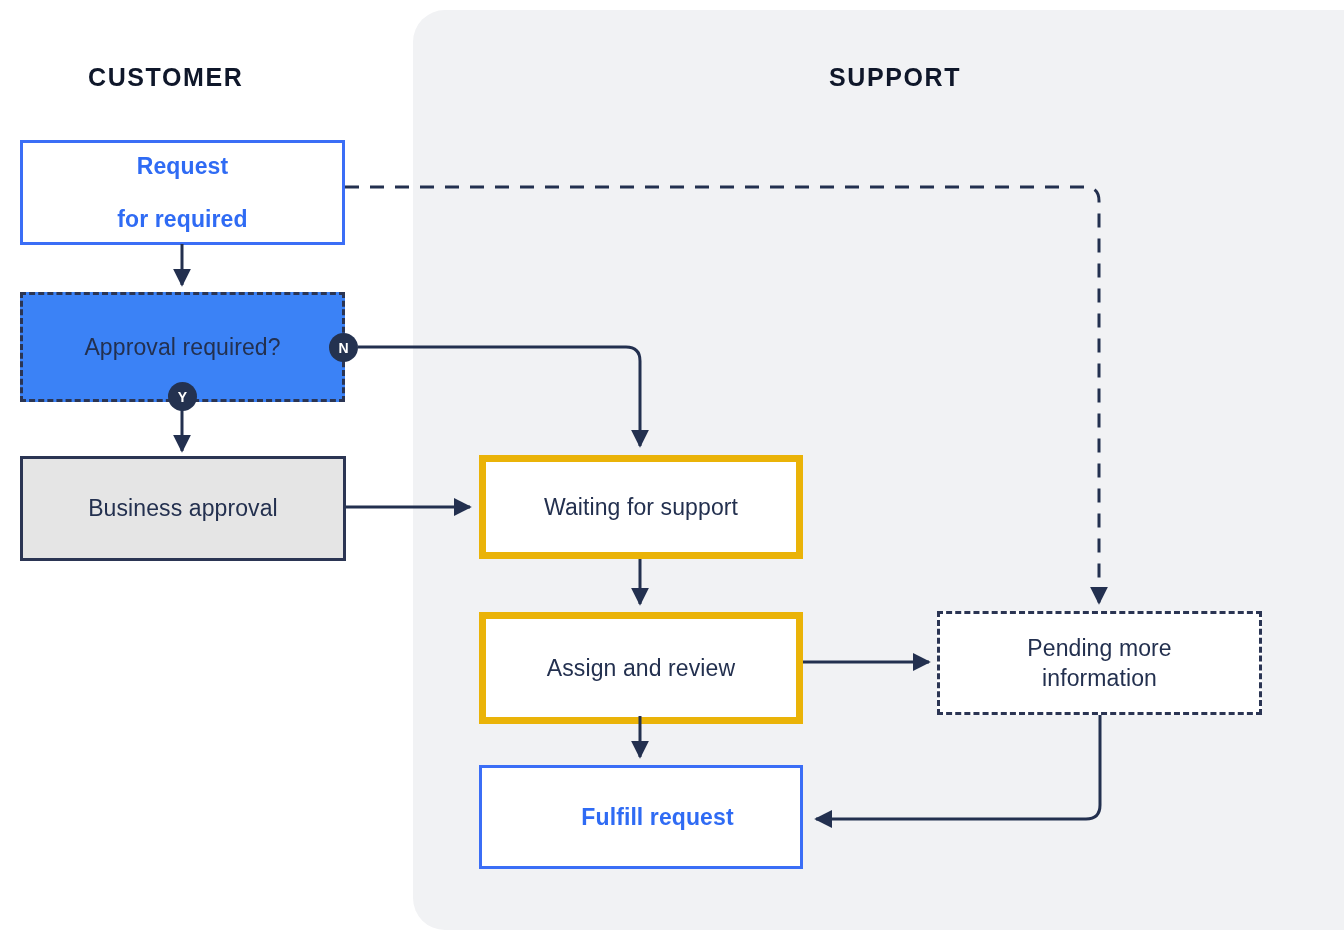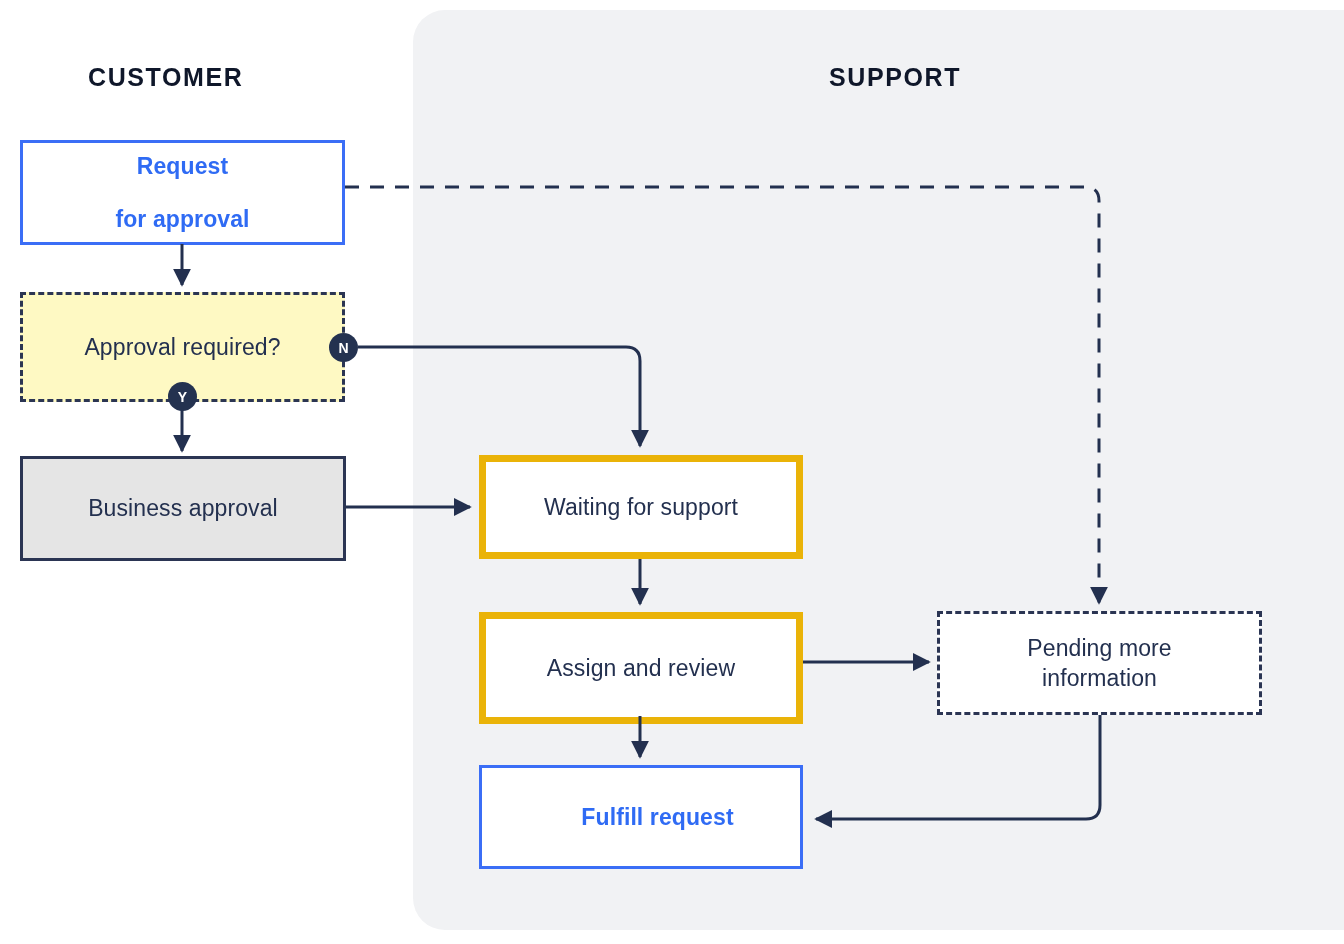--- a/index.html
+++ b/index.html
@@ -55,21 +55,21 @@
   .node.solid-dark {
     border: 3px solid #2b3553;
     background: #e5e5e5;
   }
   .node.solid-dark-white {
     border: 7px solid #eab308;
     background: #ffffff;
   }
   .node.dashed-dark {
     border: 3px dashed #2b3553;
-    background: #fef9c3;
+    background: #3b82f6;
   }
   .node.dashed-dark-white {
     border: 3px dashed #2b3553;
     background: #ffffff;
   }
   .node.accent {
     border: 3px solid #3b6ef6;
     background: #ffffff;
     color: #2f6bf4;
     font-weight: 700;
@@ -146,21 +146,21 @@
 
     <path class="edge" d="M 803 662 L 929 662" marker-end="url(#arrow-solid)"></path>
 
     <path class="edge" d="M 640 716 L 640 757" marker-end="url(#arrow-solid)"></path>
 
     <path class="edge" d="M 1100 715 L 1100 805 Q 1100 819 1086 819 L 816 819" marker-end="url(#arrow-solid)"></path>
   </svg>
 
   <div class="node accent" style="left:20px; top:140px; width:325px; height:105px; flex-direction:column;">
     <span>Request</span>
-    <span>for approval</span>
+    <span>for required</span>
   </div>
 
   <div class="node dashed-dark" style="left:20px; top:292px; width:325px; height:110px;">
     <span>Approval required?</span>
   </div>
 
   <div class="node solid-dark" style="left:20px; top:456px; width:326px; height:105px;">
     <span>Business approval</span>
   </div>
 

